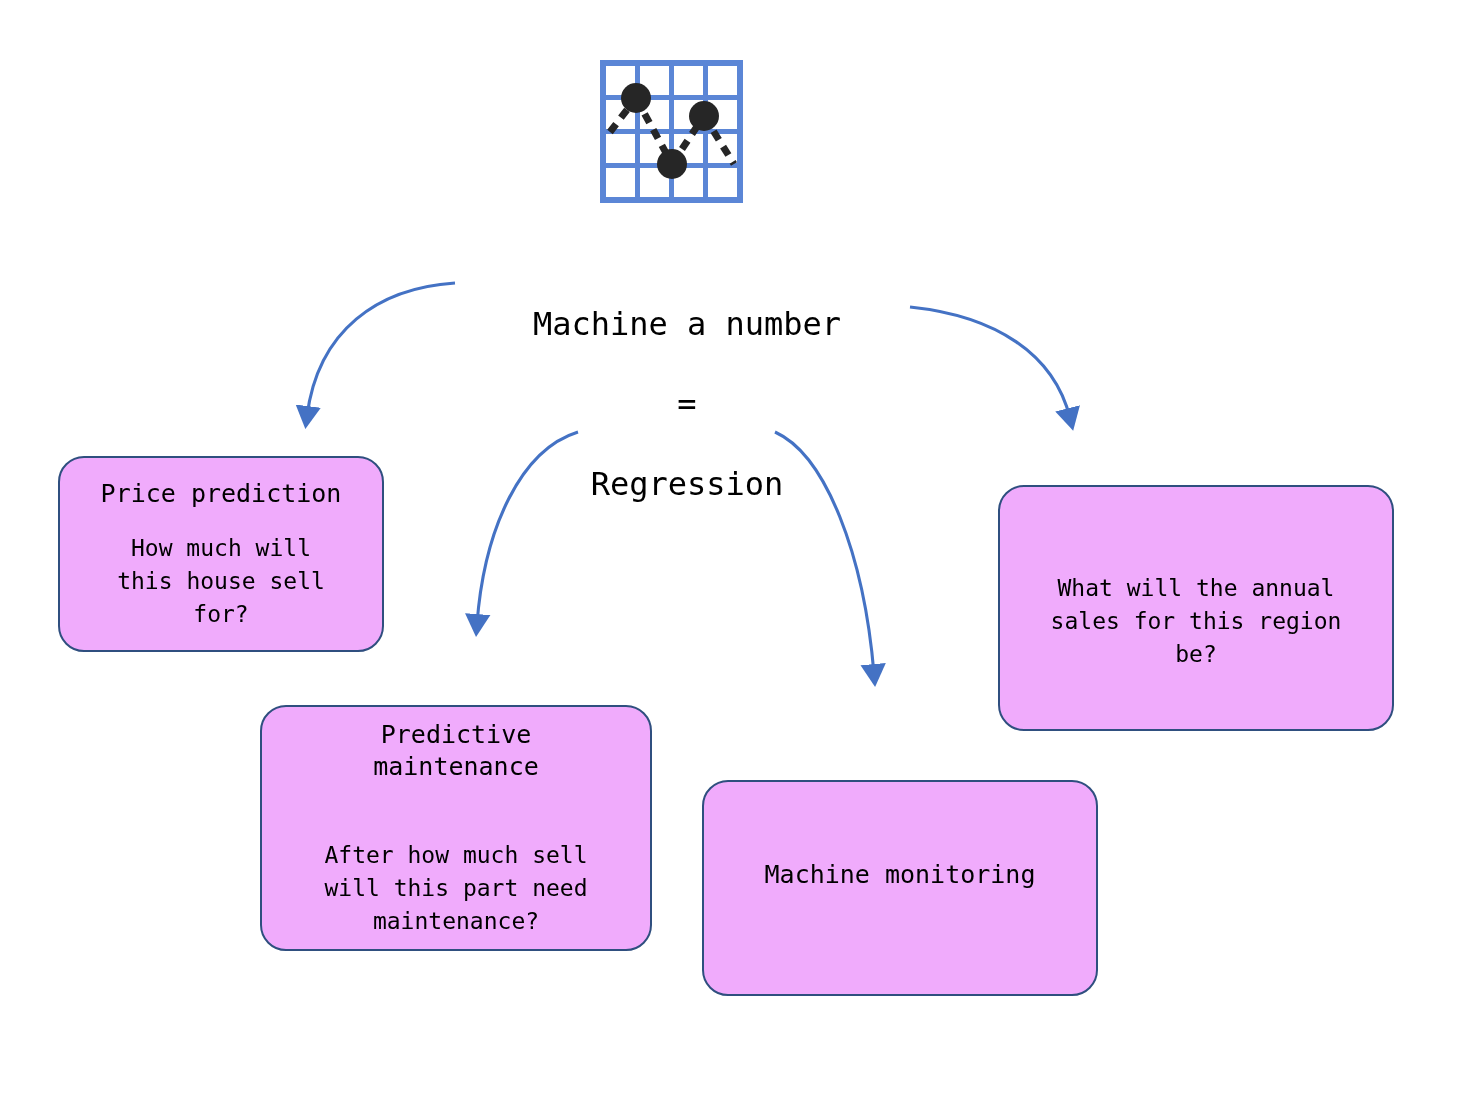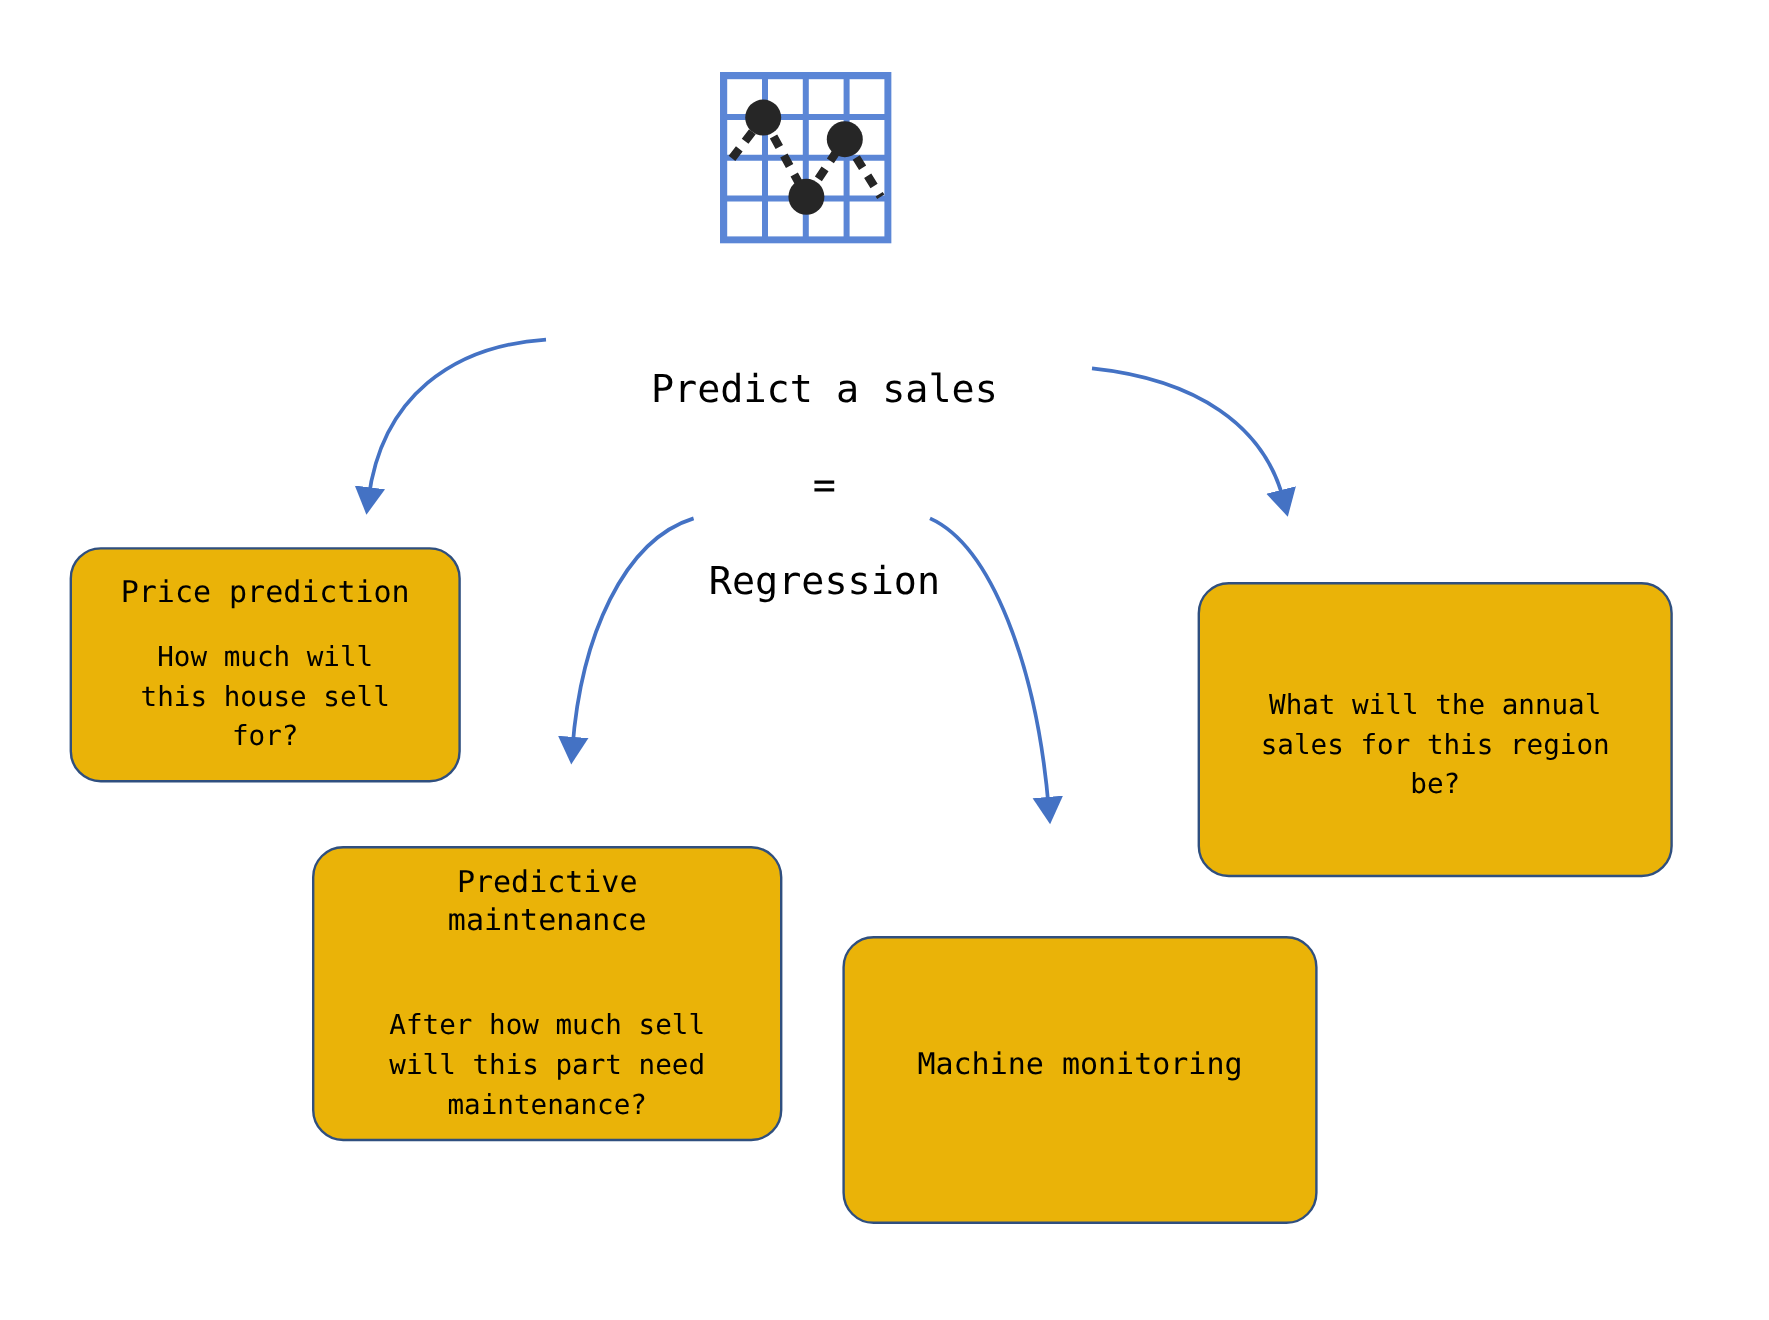--- a/index.html
+++ b/index.html
@@ -28,21 +28,21 @@
     line-height:40px;
     letter-spacing:0px;
     white-space:pre-line;
   }
   .center-title .ln{display:block;}
 
   
   .node{
     position:absolute;
     box-sizing:border-box;
-    background:#eab308;
+    background:#f0abfc;
     border:2.4px solid #2F4F7F;
     border-radius:26px;
     display:flex;
     flex-direction:column;
     align-items:center;
     justify-content:center;
     text-align:center;
     padding:14px 16px;
   }
   .node .n-title{
@@ -57,21 +57,21 @@
     font-size:23px;
     line-height:33px;
     white-space:pre-line;
   }
   .gap-sm{height:26px;}
   .gap-xs{height:22px;}
 
   
   #box-price      {left:58px;  top:456px; width:326px; height:196px;}
   #box-predictive {left:260px; top:705px; width:392px; height:246px;gap:28px;}
-  #box-machine    {left:702px; top:780px; width:396px; height:240px;}
+  #box-machine    {left:702px; top:780px; width:396px; height:216px;}
   #box-sales      {left:998px; top:485px; width:396px; height:246px;}
 </style>
 </head>
 <body>
 
 <div id="stage">
 
   <div class="icon-wrap">
     <svg width="143" height="143" viewBox="0 0 143 143" xmlns="http://www.w3.org/2000/svg">
 
@@ -93,21 +93,21 @@
         <line x1="104" y1="56" x2="134" y2="104"></line>
       </g>
 
       <circle cx="36" cy="38" r="15" fill="#262626"></circle>
       <circle cx="104" cy="56" r="15" fill="#262626"></circle>
       <circle cx="72" cy="104" r="15" fill="#262626"></circle>
     </svg>
   </div>
 
   <div class="center-title">
-    <span class="ln">Predict a sales</span>
+    <span class="ln">Machine a number</span>
     <span class="ln">=</span>
     <span class="ln">Regression</span>
   </div>
 
   <svg id="arrows" viewBox="0 0 1474 1100" xmlns="http://www.w3.org/2000/svg">
     <defs>
       <marker id="ah" markerWidth="9" markerHeight="9" refX="3.2" refY="4.5" orient="auto" markerUnits="strokeWidth">
         <path d="M0,0.4 L7.4,4.5 L0,8.6 z" fill="#4472C4"></path>
       </marker>
     </defs>

